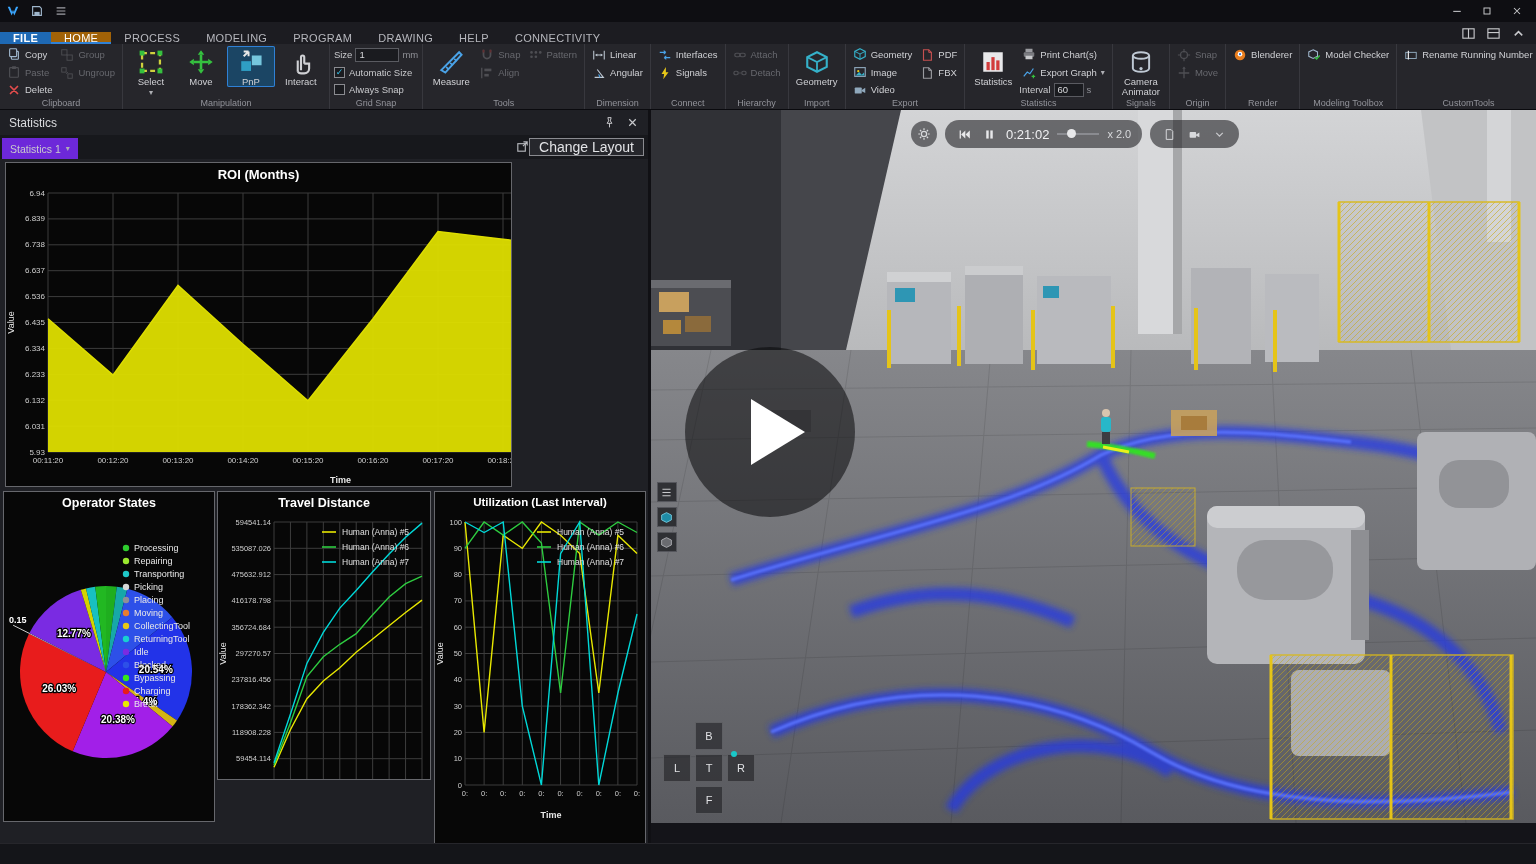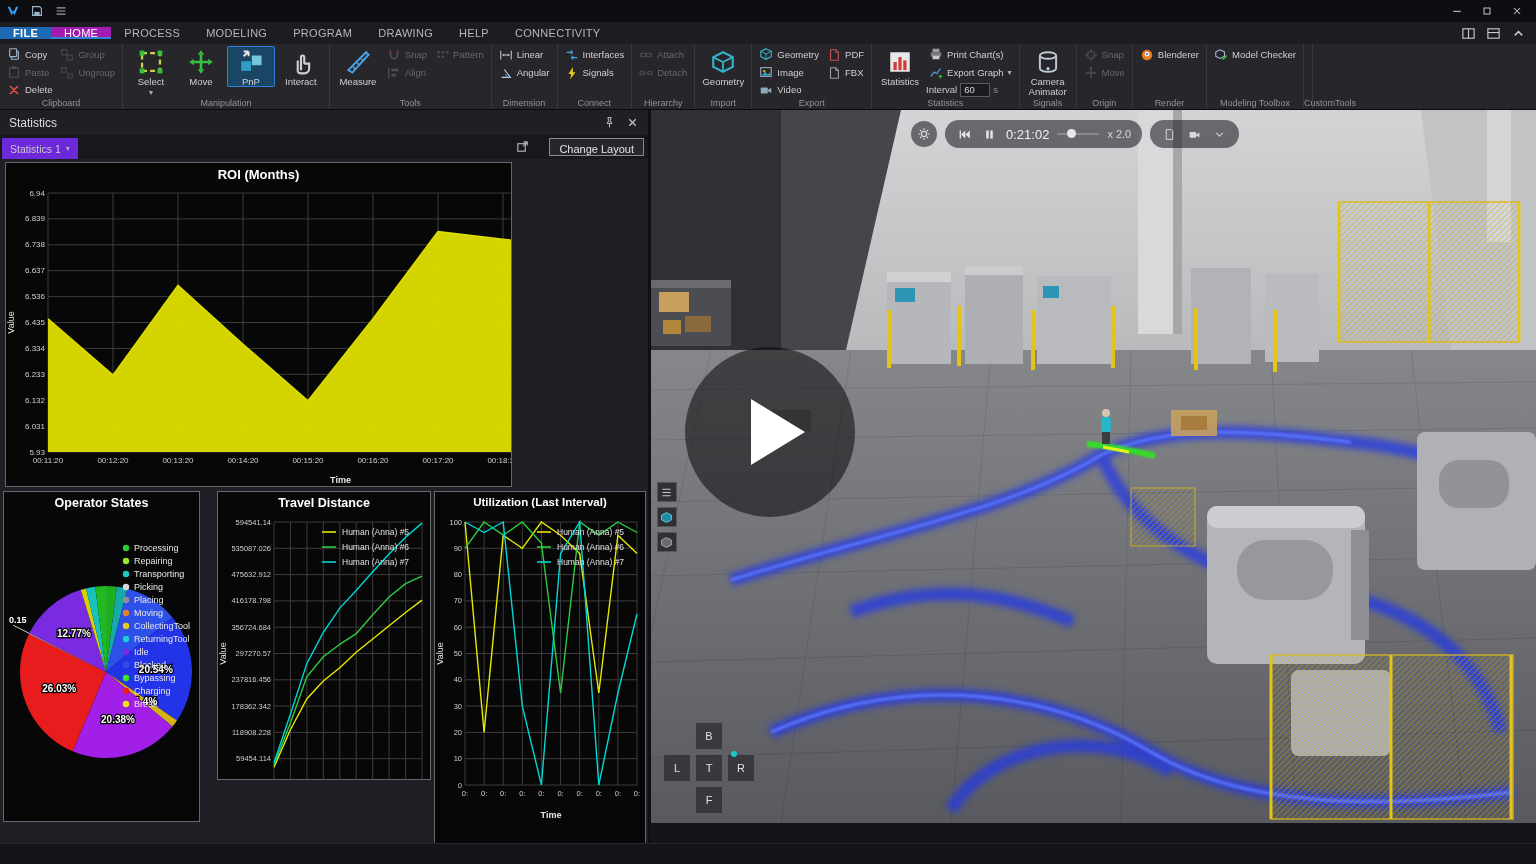--- a/index.html
+++ b/index.html
@@ -10,21 +10,21 @@
   .titlebar{position:absolute;left:0;top:0;width:100%;height:22px;background:#0e0e12;display:flex;align-items:center;padding:0 6px;gap:10px;}
   .tb-icon{width:14px;height:14px;display:inline-block;}
   .win-controls{margin-left:auto;display:flex;gap:4px;}
   .win-btn{width:26px;height:18px;display:flex;align-items:center;justify-content:center;}
   .win-btn svg{width:12px;height:12px;}
 
   
   .menubar{position:absolute;top:22px;left:0;width:100%;height:22px;background:#1c1c21;display:flex;align-items:stretch;font-size:11px;}
   .mtab{padding:0 13px;display:flex;align-items:center;color:#b6b7bd;letter-spacing:.3px;}
   .mtab.file{background:#1e69b4;color:#fff;font-weight:bold;}
-  .mtab.active{background:#a21caf;color:#fff;box-shadow:inset 0 -2px 0 #2f81d6;}
+  .mtab.active{background:#a16207;color:#fff;box-shadow:inset 0 -2px 0 #2f81d6;}
   .menu-right{margin-left:auto;display:flex;align-items:center;gap:10px;padding-right:10px;}
   .menu-right .tb-icon{width:15px;height:15px;}
 
   
   .ribbon{position:absolute;top:44px;left:0;width:100%;height:66px;background:#26262b;border-bottom:1px solid #0a0a0e;display:flex;align-items:stretch;overflow:hidden;}
   .rgroup{position:relative;display:flex;gap:2px;padding:2px 4px 11px 4px;border-right:1px solid #38383e;flex:0 0 auto;}
   .glabel{position:absolute;left:0;right:0;bottom:1px;text-align:center;font-size:9px;color:#92939a;white-space:nowrap;}
   .rcol{display:flex;flex-direction:column;gap:1px;}
   .btn-sm{display:flex;align-items:center;gap:4px;height:17px;padding:0 3px;font-size:9.5px;color:#d0d1d5;white-space:nowrap;border-radius:2px;}
   .btn-big{width:48px;display:flex;flex-direction:column;align-items:center;gap:2px;padding-top:3px;font-size:9.5px;color:#d0d1d5;text-align:center;line-height:1.05;border-radius:2px;}
@@ -40,24 +40,24 @@
   .cbox{width:11px;height:11px;border:1px solid #8a8b90;background:#1a1b1f;display:flex;align-items:center;justify-content:center;font-size:9px;color:#35c1e8;line-height:1;}
 
   
   .stats{position:absolute;left:0;top:110px;width:648px;height:733px;background:#1f2025;}
   .stats-header{height:25px;display:flex;align-items:center;padding:0 9px;font-size:12px;color:#dcdde0;}
   .stats-header .hicons{margin-left:auto;display:flex;gap:10px;}
   .stats-header .tb-icon{width:13px;height:13px;}
   .stats-tabs{height:24px;background:#17181c;position:relative;display:flex;align-items:flex-end;padding:0 2px;}
   .stat-tab{height:21px;background:#6d28d9;color:#c9cacd;font-size:10.5px;display:flex;align-items:center;padding:0 8px;gap:5px;}
   .popout-btn{position:absolute;right:118px;top:4px;width:15px;height:15px;}
-  .change-layout{position:absolute;right:4px;top:3px;height:18px;border:1px solid #8a8b90;background:#26272c;color:#e2e3e6;font-size:11px;display:flex;align-items:flex-end;padding:0 9px;}
+  .change-layout{position:absolute;right:4px;top:3px;height:18px;border:1px solid #8a8b90;background:#26272c;color:#e2e3e6;font-size:14px;display:flex;align-items:flex-start;padding:0 9px;}
   .chart-panel{position:absolute;background:#070707;border:1px solid #66676c;overflow:hidden;}
   #roi-panel{left:5px;top:52px;width:507px;height:325px;}
-  #pie-panel{left:3px;top:381px;width:197px;height:331px;}
+  #pie-panel{left:3px;top:381px;width:212px;height:331px;}
   #travel-panel{left:217px;top:381px;width:214px;height:289px;}
   #util-panel{left:434px;top:381px;width:212px;height:407px;}
   .chart-title{height:20px;text-align:center;font-weight:bold;color:#fff;font-size:13px;padding-top:4px;}
   #util-panel .chart-title{font-size:11.5px;}
   #travel-panel .chart-title,#pie-panel .chart-title{font-size:12.5px;}
   svg text{font-family:"Liberation Sans",sans-serif;}
 
   
   .splitter{position:absolute;left:648px;top:110px;width:3px;height:733px;background:#101014;}
   .viewport{position:absolute;left:651px;top:110px;width:885px;height:713px;overflow:hidden;background:#6a6b6f;}
@@ -112,21 +112,21 @@
         </span>
       <span class="win-btn">
           <svg viewBox="0 0 16 16">
             <path d="M4 4 L12 12 M12 4 L4 12" stroke="#c8c9cc" stroke-width="1.4"></path>
           </svg>
         </span>
     </div>
   </div>
 
   <div class="menubar">
-    <div id="menu-tabs" style="display:flex;align-items:center;">
+    <div id="menu-tabs" style="display:flex;align-items:flex-end;">
         <div class="mtab file">FILE</div>
         <div class="mtab active">HOME</div>
         <div class="mtab">PROCESS</div>
         <div class="mtab">MODELING</div>
         <div class="mtab">PROGRAM</div>
         <div class="mtab">DRAWING</div>
         <div class="mtab">HELP</div>
         <div class="mtab">CONNECTIVITY</div>
       </div>
     <div class="menu-right">
@@ -225,20 +225,38 @@
             <span class="icon24"><svg viewBox="0 0 16 16" width="100%" height="100%">
                 <path d="M6 14 V7 M8 13 V5 a1 1 0 0 1 2 0 v4 M10 9 h3 v3 a3 3 0 0 1 -3 3 h-2 a3 3 0 0 1 -2 -1" fill="none" stroke="#cfd0d4" stroke-width="1.3"></path>
               </svg></span>
             <span>Interact</span>
           </div>
         </div>
         <div class="glabel">Manipulation</div>
       </div>
       <div class="rgroup">
         <div class="rcol">
+          <div class="rfield">
+            <span>Size</span>
+            <div class="rinput" style="width: 44px;">1</div>
+            <span style="color: rgb(143, 144, 150);">mm</span>
+          </div>
+          <div class="rcheck">
+            <span class="cbox">✓</span>
+            <span>Automatic Size</span>
+          </div>
+          <div class="rcheck">
+            <span class="cbox"></span>
+            <span>Always Snap</span>
+          </div>
+        </div>
+        <div class="glabel">Grid Snap</div>
+      </div>
+      <div class="rgroup">
+        <div class="rcol">
           <div class="btn-big">
             <span class="icon24"><svg viewBox="0 0 16 16" width="100%" height="100%">
                 <path d="M2 13 L13 2 l1.5 1.5 L4.5 14.5 Z" fill="none" stroke="#4aa3e8" stroke-width="1.2"></path>
                 <path d="M5 11 l1.5 1.5 M7.5 8.5 L9 10 M10 6 l1.5 1.5" stroke="#4aa3e8" stroke-width="1"></path>
               </svg></span>
             <span>Measure</span>
           </div>
         </div>
         <div class="rcol">
           <div class="btn-sm disabled">
@@ -470,20 +488,29 @@
             <span class="icon16"><svg viewBox="0 0 16 16" width="100%" height="100%">
                 <path d="M7 2 L12 4.5 v5 L7 12 L2 9.5 v-5 Z" fill="none" stroke="#9fb6cc" stroke-width="1.2"></path>
                 <path d="M9 10.5 l2 2 3.5 -4" stroke="#35c13f" stroke-width="1.6" fill="none"></path>
               </svg></span>
             <span>Model Checker</span>
           </div>
         </div>
         <div class="glabel">Modeling Toolbox</div>
       </div>
       <div class="rgroup">
+        <div class="rcol">
+          <div class="btn-sm">
+            <span class="icon16"><svg viewBox="0 0 16 16" width="100%" height="100%">
+                <rect x="2" y="5" width="12" height="7" fill="none" stroke="#8fa8bc" stroke-width="1.1"></rect>
+                <path d="M5 3 v10" stroke="#e8e8ea" stroke-width="1.4"></path>
+              </svg></span>
+            <span>Rename Running Number</span>
+          </div>
+        </div>
         <div class="glabel">CustomTools</div>
       </div>
     </div>
 
   <div class="stats">
     <div class="stats-header">
       <span>Statistics</span>
       <span class="hicons">
         <span class="tb-icon"><svg viewBox="0 0 16 16" width="100%" height="100%">
               <path d="M6 2 h4 l-1 4 2 3 H5 l2 -3 Z M8 9 v5" stroke="#c8c9cc" fill="none" stroke-width="1.2"></path>

